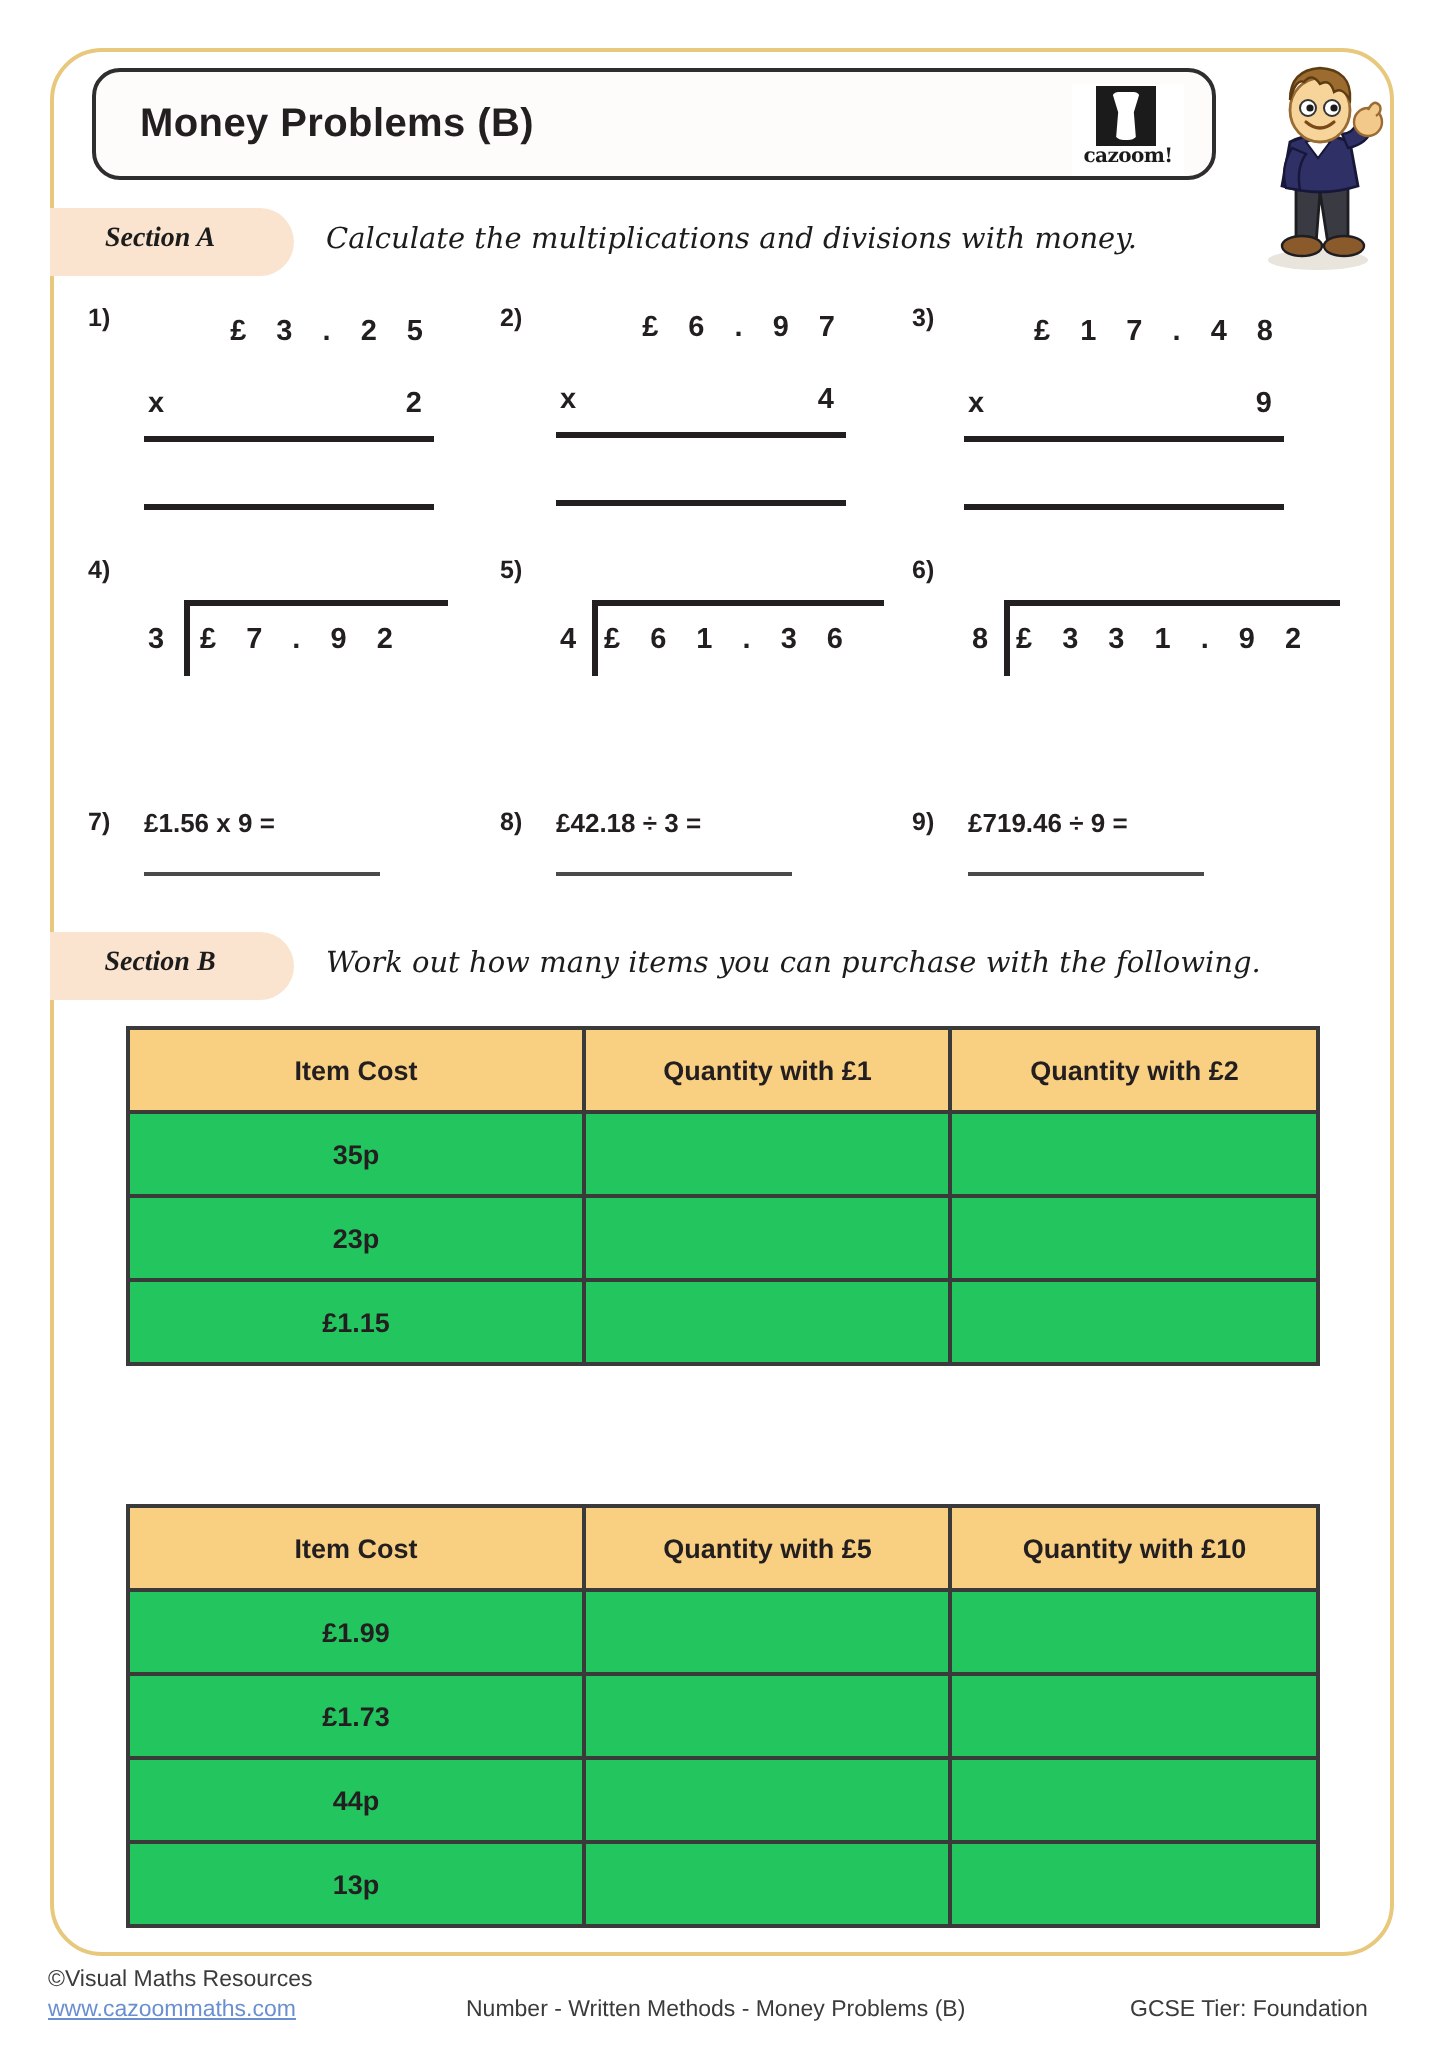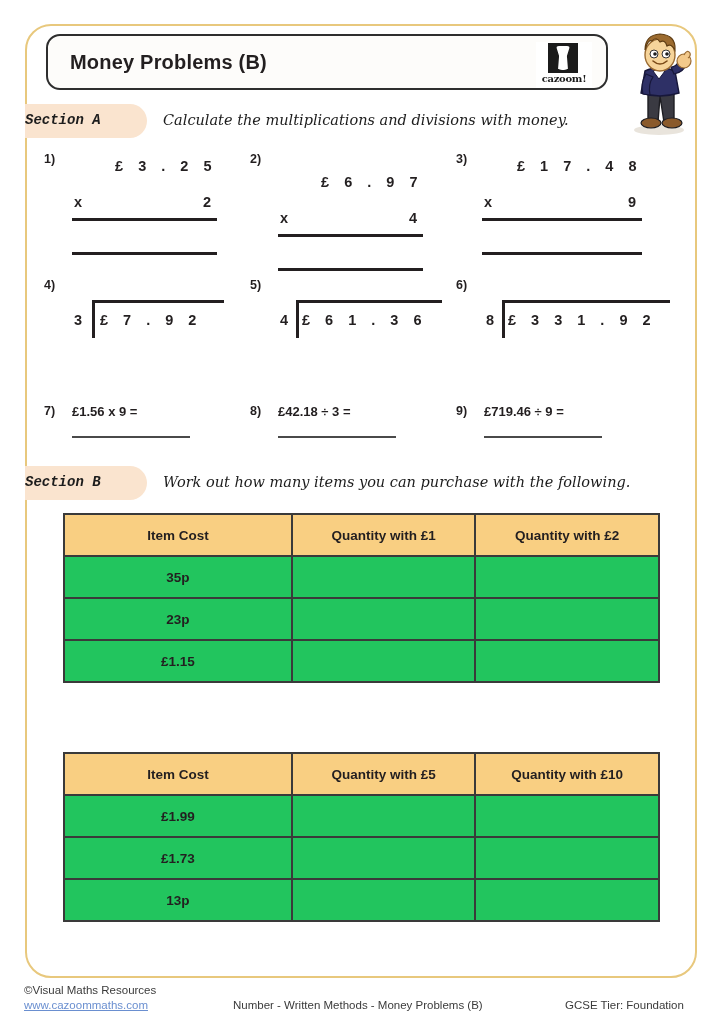--- a/index.html
+++ b/index.html
@@ -106,22 +106,22 @@
     left: 25px;
     width: 122px;
     height: 34px;
     background: #fae4cf;
     border-radius: 0 17px 17px 0;
     box-sizing: border-box;
   }
   .section-badge-label {
     position: absolute;
     left: 0; right: 12px; top: 8px;
-    text-align: left;
-    font-family: Liberation Mono, monospace;
+    text-align: center;
+    font-family: Liberation Serif, serif;
     font-weight: bold;
     font-style: italic;
     font-size: 14px;
     color: #1c1c1c;
   }
   .section-instruction {
     position: absolute;
     left: 163px;
     top: 8px;
     font-family: "DejaVu Serif", serif;
@@ -353,21 +353,21 @@
 <div class="qnum" style="left:44px; top:152px;">1)</div>
 <div class="mult-block" style="left:72px; top:158px; width:145px; height:98px;">
   <div class="mult-top">£ 3 . 2 5</div>
   <div class="mult-op">x</div>
   <div class="mult-mult">2</div>
   <div class="rule rule-a" style="width:145px;"></div>
   <div class="rule rule-b" style="width:145px;"></div>
 </div>
 
 <div class="qnum" style="left:250px; top:152px;">2)</div>
-<div class="mult-block" style="left:278px; top:174px; width:145px; height:98px;">
+<div class="mult-block" style="left:278px; top:156px; width:145px; height:98px;">
   <div class="mult-top">£ 6 . 9 7</div>
   <div class="mult-op">x</div>
   <div class="mult-mult">4</div>
   <div class="rule rule-a" style="width:145px;"></div>
   <div class="rule rule-b" style="width:145px;"></div>
 </div>
 
 <div class="qnum" style="left:456px; top:152px;">3)</div>
 <div class="mult-block" style="left:482px; top:158px; width:160px; height:98px;">
   <div class="mult-top">£ 1 7 . 4 8</div>
@@ -466,20 +466,25 @@
       <td>£1.99</td>
       <td></td>
       <td></td>
     </tr>
     <tr>
       <td>£1.73</td>
       <td></td>
       <td></td>
     </tr>
     <tr>
+      <td>44p</td>
+      <td></td>
+      <td></td>
+    </tr>
+    <tr>
       <td>13p</td>
       <td></td>
       <td></td>
     </tr>
   </tbody>
 </table>
 
 <div id="footer">
   <div id="footer-copy">©Visual Maths Resources</div>
   <div id="footer-link">www.cazoommaths.com</div>

